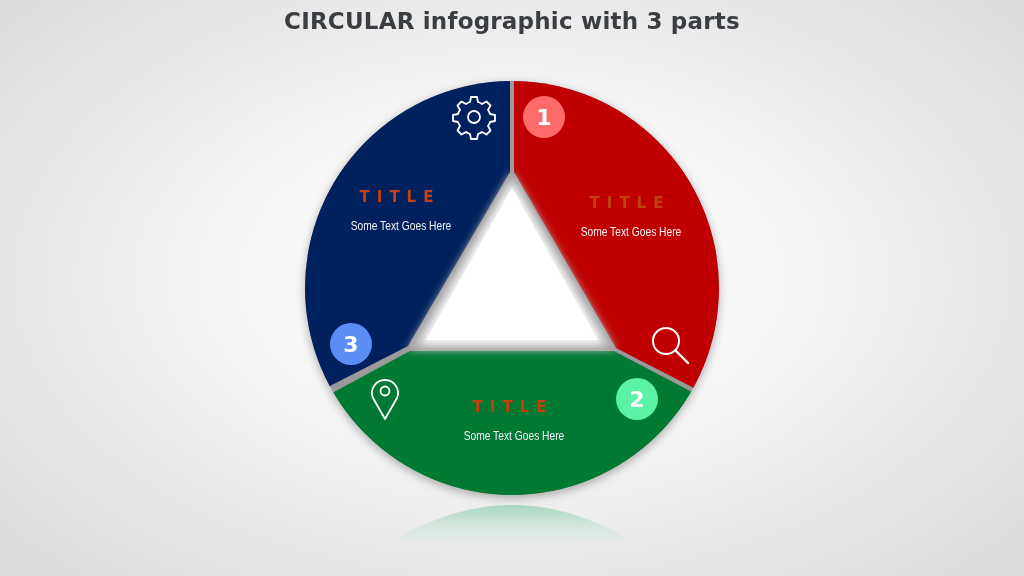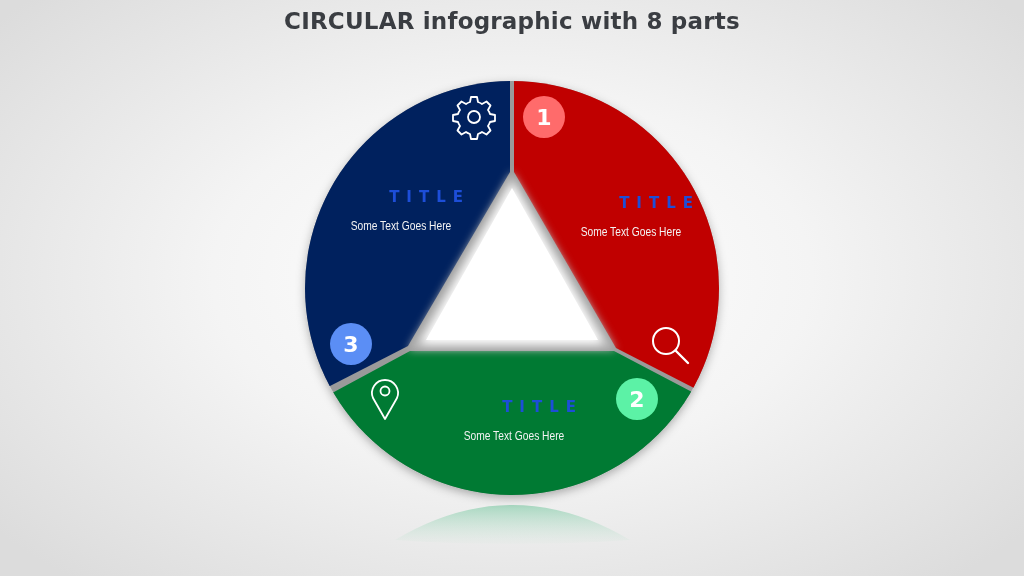--- a/index.html
+++ b/index.html
@@ -8,38 +8,38 @@
       background: radial-gradient(ellipse 65% 70% at 50% 48%, #ffffff 0%, #f4f4f4 45%, #dcdcdc 100%);
       font-family: "DejaVu Sans", sans-serif;
     }
     .title {
       position: absolute; left: 0; top: 8px; width: 1024px; text-align: center;
       font-family: "DejaVu Sans", sans-serif; font-weight: bold; font-size: 23px;
       color: #3a3d42; letter-spacing: 0.2px;
     }
     svg.diagram { position: absolute; left: 0; top: 0; }
     .seg-title {
-      position: absolute; color: #1d4ed8; font-family: "DejaVu Sans", sans-serif;
-      font-weight: bold; font-size: 15px; letter-spacing: 7px; text-align: right; width: 140px;
+      position: absolute; color: #c2410c; font-family: "DejaVu Sans", sans-serif;
+      font-weight: bold; font-size: 15px; letter-spacing: 7px; text-align: center; width: 140px;
     }
     .seg-text {
       position: absolute; color: #f3f3f3; font-family: "Liberation Sans", sans-serif;
       font-size: 12.5px; text-align: center; width: 160px; transform: scaleX(0.82);
     }
     .badge {
       position: absolute; width: 42px; height: 42px; border-radius: 50%;
       color: #fff; font-family: "DejaVu Sans", sans-serif; font-weight: bold; font-size: 22px;
       display: flex; align-items: center; justify-content: center;
     }
     .icon { position: absolute; }
   </style>
 </head>
 <body>
 
-<div class="title">CIRCULAR infographic with 8 parts</div>
+<div class="title">CIRCULAR infographic with 3 parts</div>
 
 <svg class="diagram" width="1024" height="576" viewBox="0 0 1024 576">
   <defs>
     <filter id="shadow" x="-20%" y="-20%" width="140%" height="140%">
       <feDropShadow dx="0" dy="3" stdDeviation="5" flood-color="#000" flood-opacity="0.3"></feDropShadow>
     </filter>
     <filter id="innerglow" x="-20%" y="-20%" width="140%" height="140%">
       <feGaussianBlur stdDeviation="4"></feGaussianBlur>
     </filter>
     <linearGradient id="reflect" x1="0" y1="0" x2="0" y2="1">

